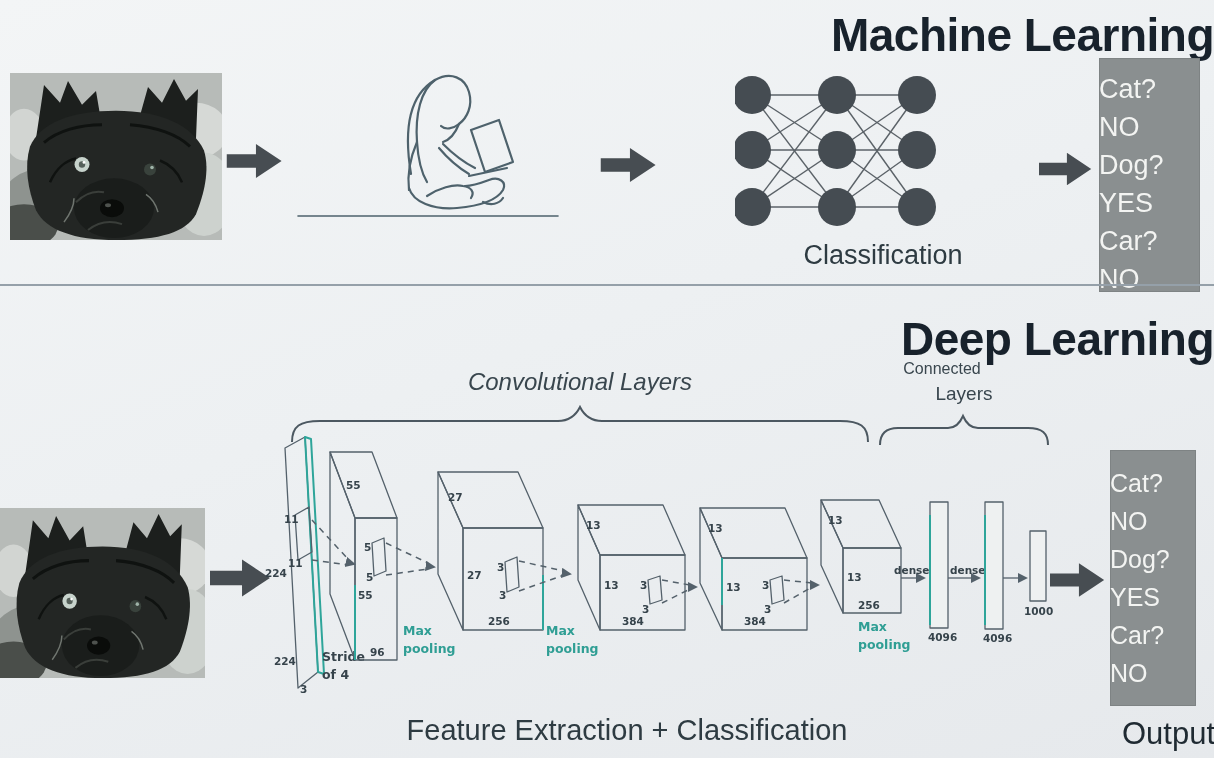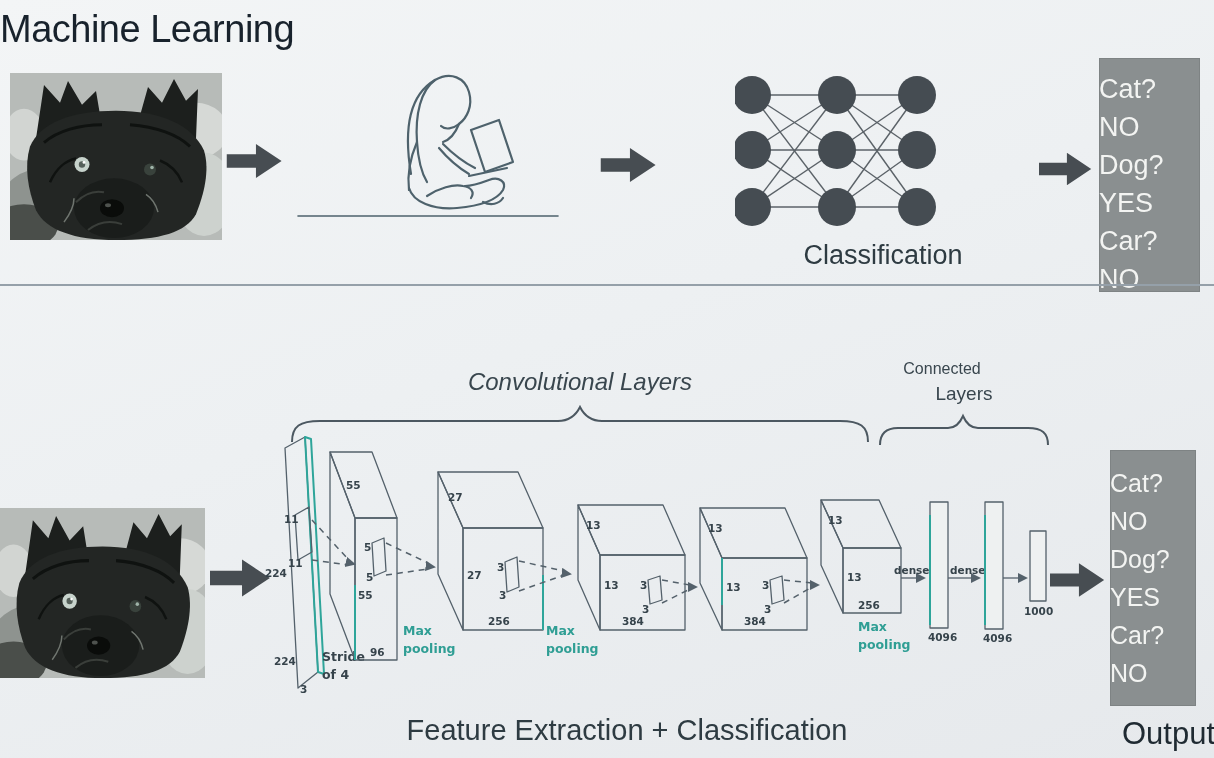--- a/index.html
+++ b/index.html
@@ -1,20 +1,20 @@
 <!DOCTYPE html>
 <html><head>
 <meta charset="utf-8">
 <style>
   html,body{margin:0;padding:0;}
   .stage{position:relative;width:1214px;height:758px;overflow:hidden;
          background:linear-gradient(160deg,#f3f5f6 0%,#edf0f2 45%,#e6e9ec 100%);
          font-family:"Liberation Sans", sans-serif;}
   .abs{position:absolute;}
-  .title{width:100%;text-align:left;font-size:38px;font-weight:400;color:#18222c;letter-spacing:-0.5px;}
+  .title{width:100%;text-align:right;font-size:46px;font-weight:700;color:#18222c;letter-spacing:-0.5px;}
   .cap{font-size:27px;color:#2e3b42;text-align:center;}
   .smallcap{color:#39464e;text-align:center;}
   .divider{left:0;top:284px;width:1214px;height:2px;background:#95a0a9;}
   .ansbox{background:#8a8f90;color:#f3f4f2;text-align:left;box-shadow:0 0 0 1px #7e8384 inset;}
   .ansbox span{display:block;}
   .arrow{fill:#474d52;}
   .sketch{stroke:#4e626c;stroke-width:2.2;fill:none;stroke-linecap:round;stroke-linejoin:round;}
   .net line{stroke:#5b6268;stroke-width:1.4;}
   .net circle{fill:#454c52;}
   .cnn path,.cnn line,.cnn rect,.cnn polygon{stroke:#54616b;stroke-width:1.3;fill:none;stroke-linejoin:round;}
@@ -141,20 +141,21 @@
     <span>Cat?</span>
     <span>NO</span>
     <span>Dog?</span>
     <span>YES</span>
     <span>Car?</span>
     <span>NO</span>
   </div>
 
   <div class="abs divider"></div>
 
+  <div class="abs title" style="top:312px;">Deep Learning</div>
 
   <div class="abs smallcap" style="left:450px;top:368px;width:260px;font-size:24px;font-style:italic;">Convolutional Layers</div>
   <div class="abs smallcap" style="left:872px;top:360px;width:140px;font-size:16px;">Connected</div>
   <div class="abs smallcap" style="left:894px;top:383px;width:140px;font-size:19px;">Layers</div>
 
   <svg class="abs brace" style="left:280px;top:400px;" width="790" height="50" viewBox="0 0 790 50">
     <path d="M12,42 C12,26 20,21 40,21 L278,21 C290,21 296,15 300,7 C304,15 310,21 322,21 L560,21 C580,21 588,26 588,42"></path>
     <path d="M600,45 C600,33 606,28 618,28 L668,28 C676,28 680,23 683,16 C686,23 690,28 698,28 L748,28 C762,28 768,33 768,45"></path>
   </svg>
 

